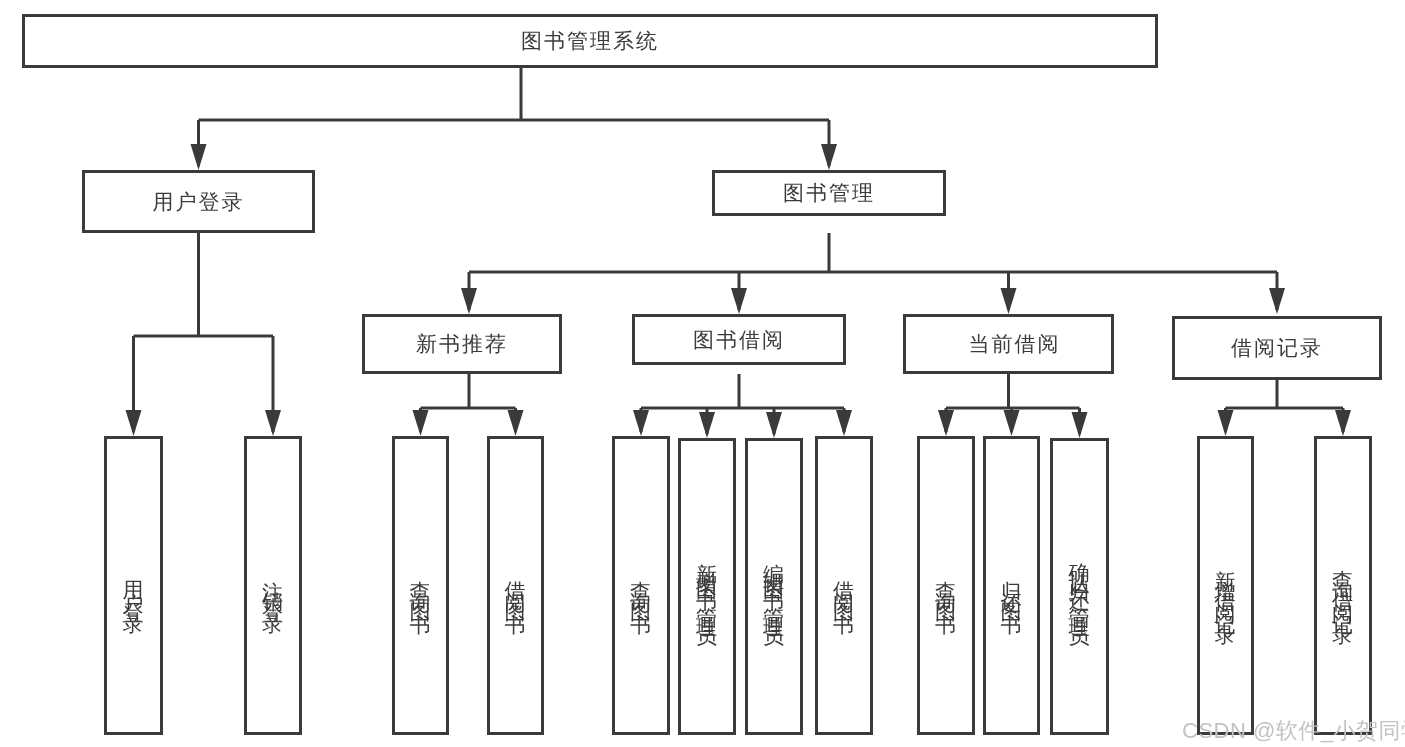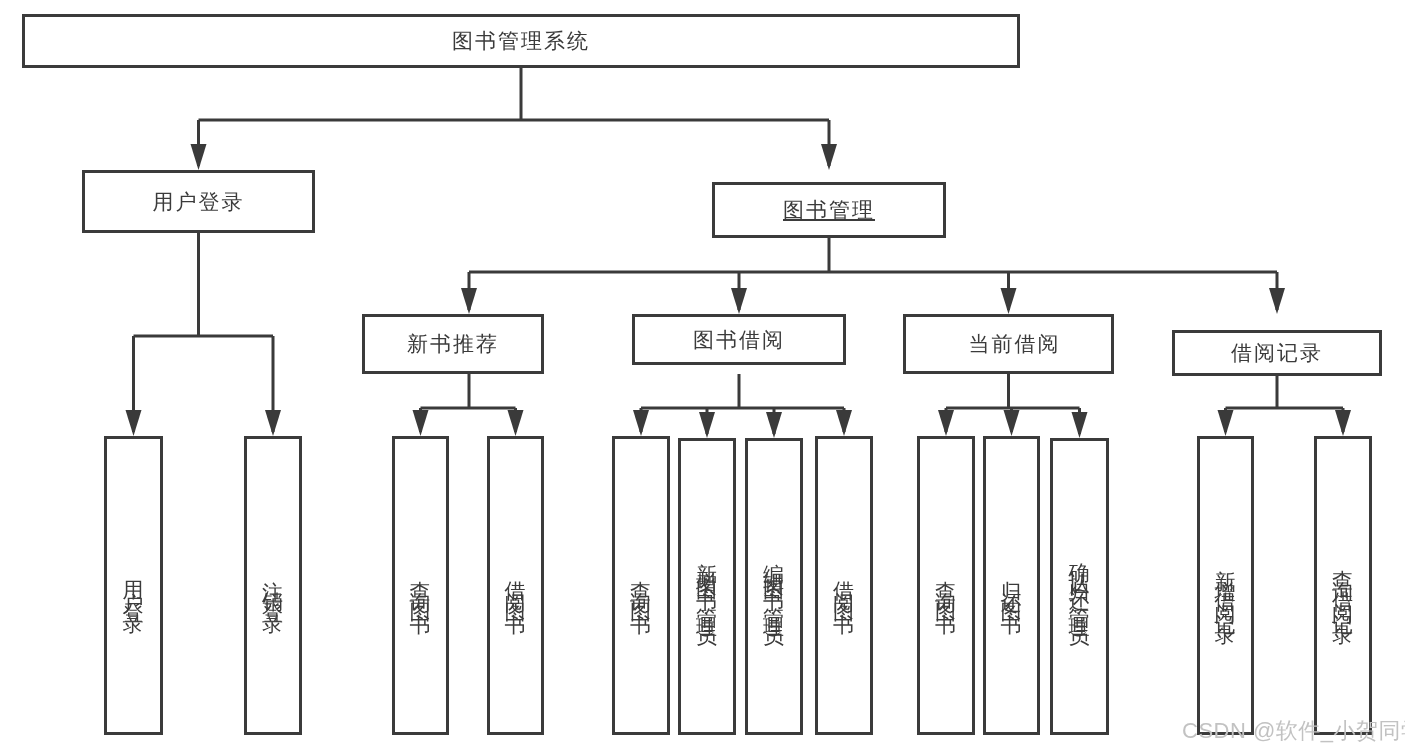--- a/index.html
+++ b/index.html
@@ -73,39 +73,39 @@
       <polygon points="707,438 699,412 715,412" fill="#3a3a3a"></polygon>
       <polygon points="774,438 766,412 782,412" fill="#3a3a3a"></polygon>
       <polygon points="844,436 836,410 852,410" fill="#3a3a3a"></polygon>
       <polygon points="946,436 938,410 954,410" fill="#3a3a3a"></polygon>
       <polygon points="1011.5,436 1003.5,410 1019.5,410" fill="#3a3a3a"></polygon>
       <polygon points="1079.5,438 1071.5,412 1087.5,412" fill="#3a3a3a"></polygon>
       <polygon points="1225.5,436 1217.5,410 1233.5,410" fill="#3a3a3a"></polygon>
       <polygon points="1343,436 1335,410 1351,410" fill="#3a3a3a"></polygon>
     </svg>
   <span id="watermark">CSDN @软件_小贺同学</span>
-<div class="node horiz" style="left: 22px; top: 14px; width: 998px; height: 54px;">
+<div class="node horiz" style="left: 22px; top: 14px; width: 1136px; height: 54px;">
       <span class="lbl">图书管理系统</span>
     </div>
     <div class="node horiz" style="left: 82px; top: 170px; width: 233px; height: 63px;">
       <span class="lbl">用户登录</span>
     </div>
-    <div class="node horiz" style="left: 712px; top: 182px; width: 234px; height: 56px; text-decoration: underline;">
+    <div class="node horiz" style="left: 712px; top: 170px; width: 234px; height: 46px;">
       <span class="lbl">图书管理</span>
     </div>
-    <div class="node horiz" style="left: 362px; top: 314px; width: 182px; height: 60px;">
+    <div class="node horiz" style="left: 362px; top: 314px; width: 200px; height: 60px;">
       <span class="lbl">新书推荐</span>
     </div>
     <div class="node horiz" style="left: 632px; top: 314px; width: 214px; height: 51px;">
       <span class="lbl">图书借阅</span>
     </div>
     <div class="node horiz" style="left: 903px; top: 314px; width: 211px; height: 60px; padding-left: 12px;">
       <span class="lbl">当前借阅</span>
     </div>
-    <div class="node horiz" style="left: 1172px; top: 330px; width: 210px; height: 46px;">
+    <div class="node horiz" style="left: 1172px; top: 316px; width: 210px; height: 64px;">
       <span class="lbl">借阅记录</span>
     </div>
     <div class="node vert" style="left: 104px; top: 436px; width: 59px; height: 299px;">
       <span class="lbl">用户登录</span>
     </div>
     <div class="node vert" style="left: 244px; top: 436px; width: 58px; height: 299px;">
       <span class="lbl">注销登录</span>
     </div>
     <div class="node vert" style="left: 392px; top: 436px; width: 57px; height: 299px;">
       <span class="lbl">查询图书</span>

